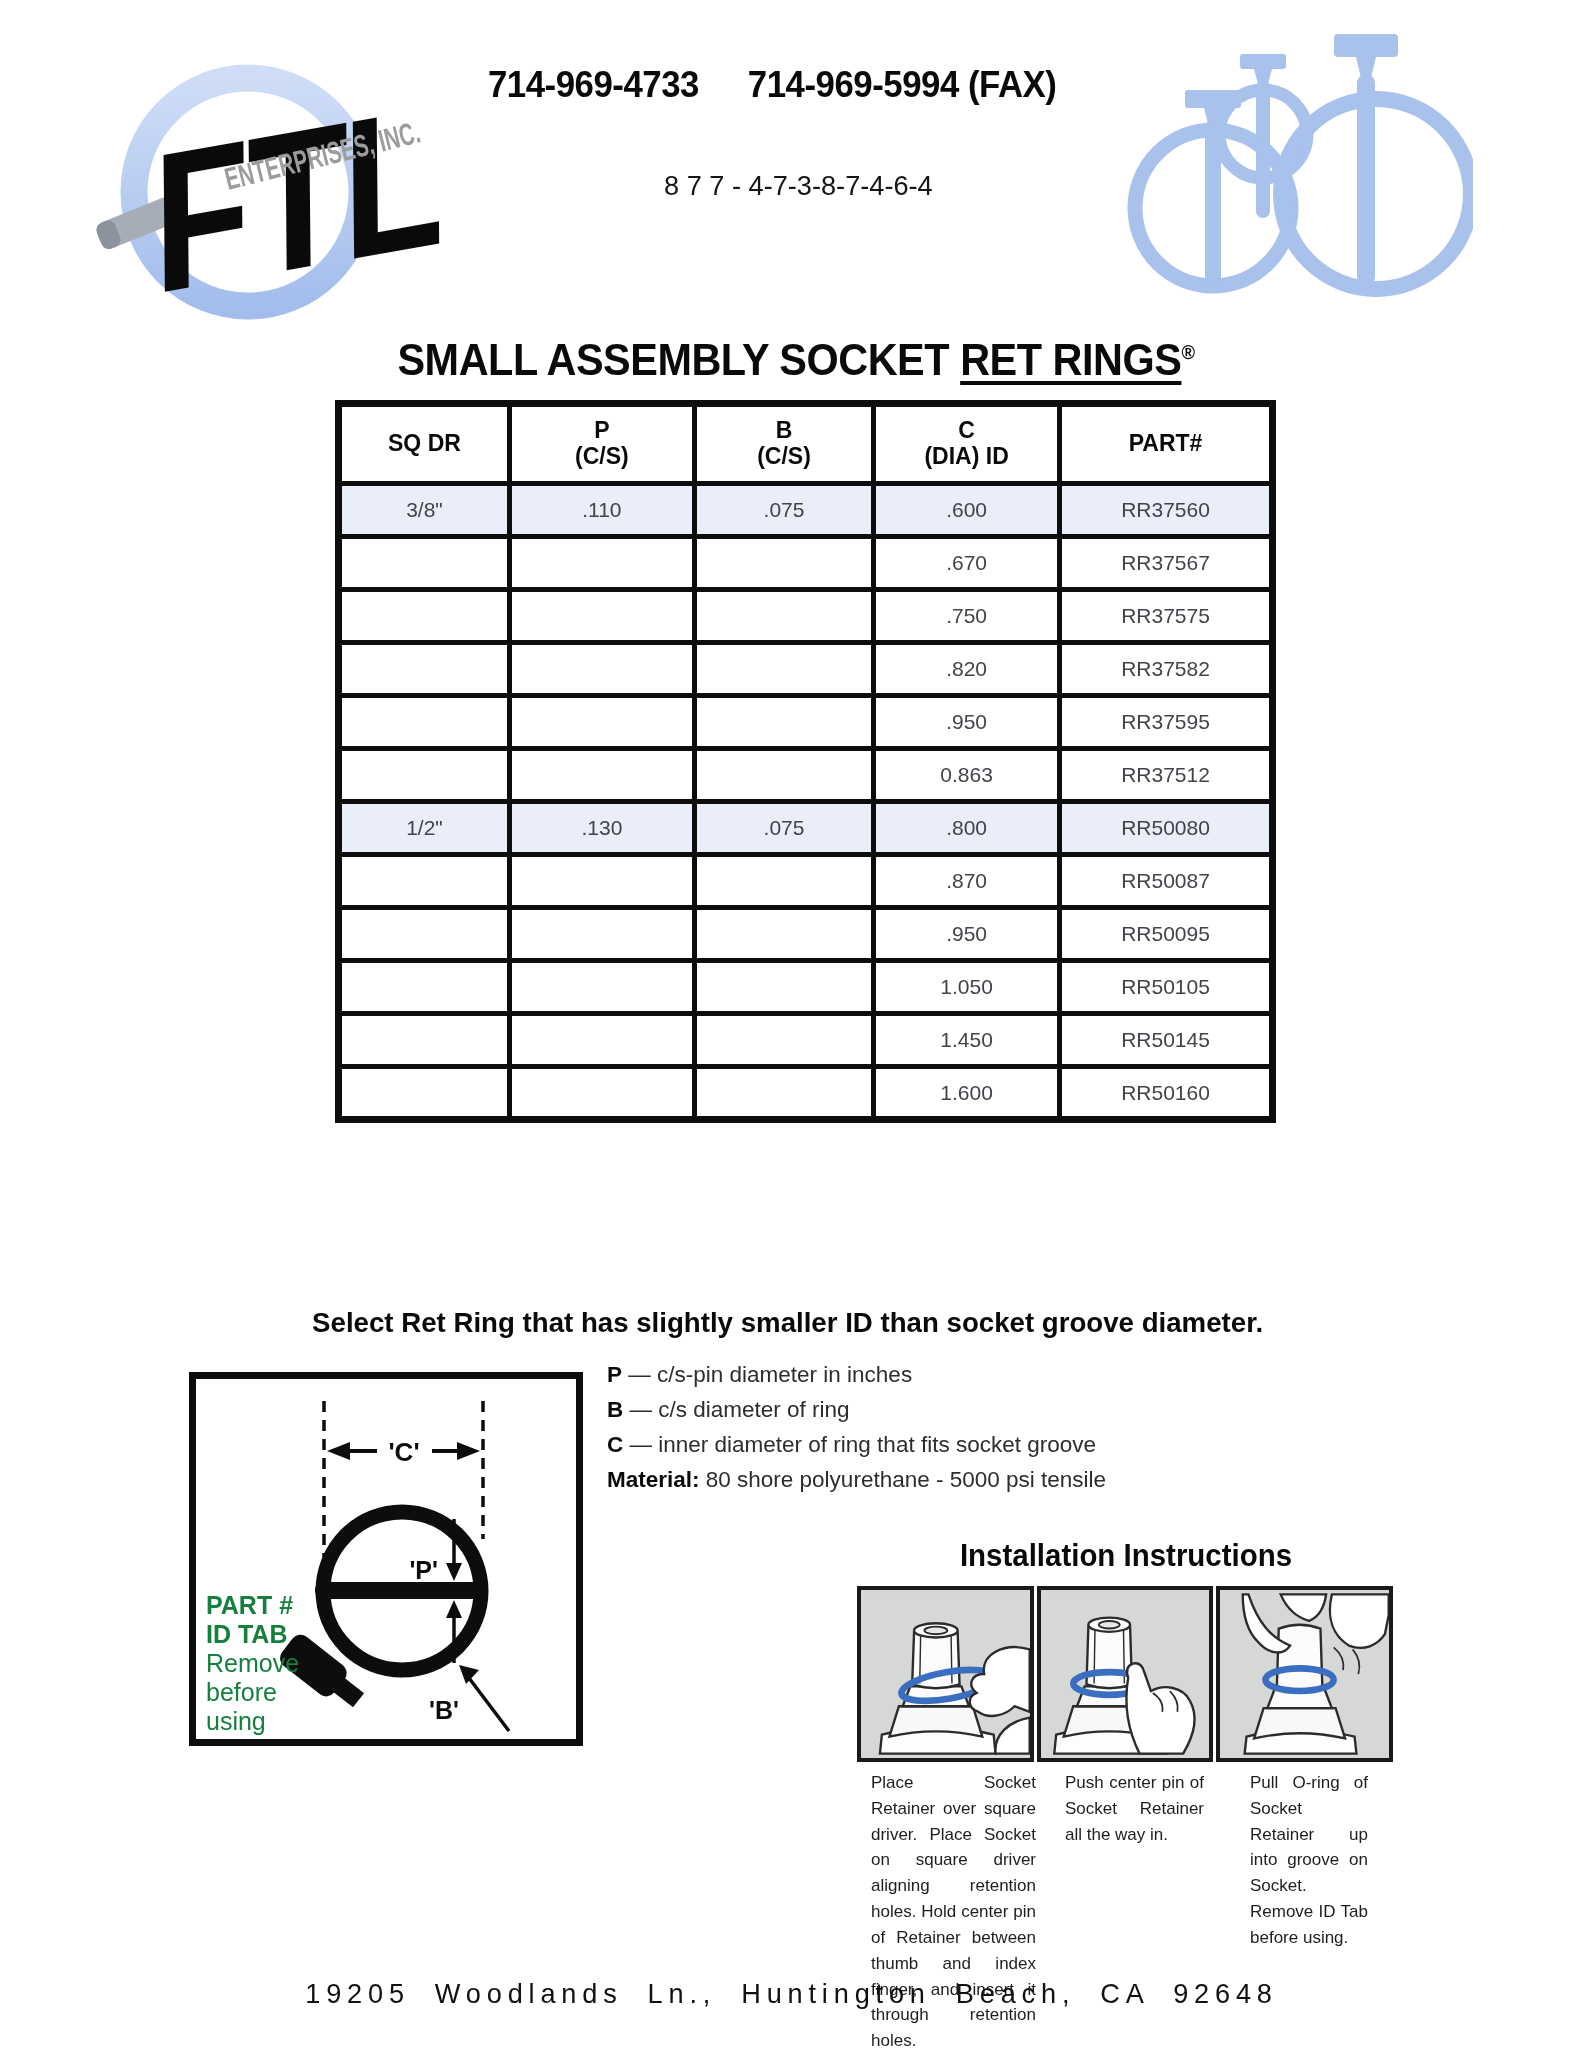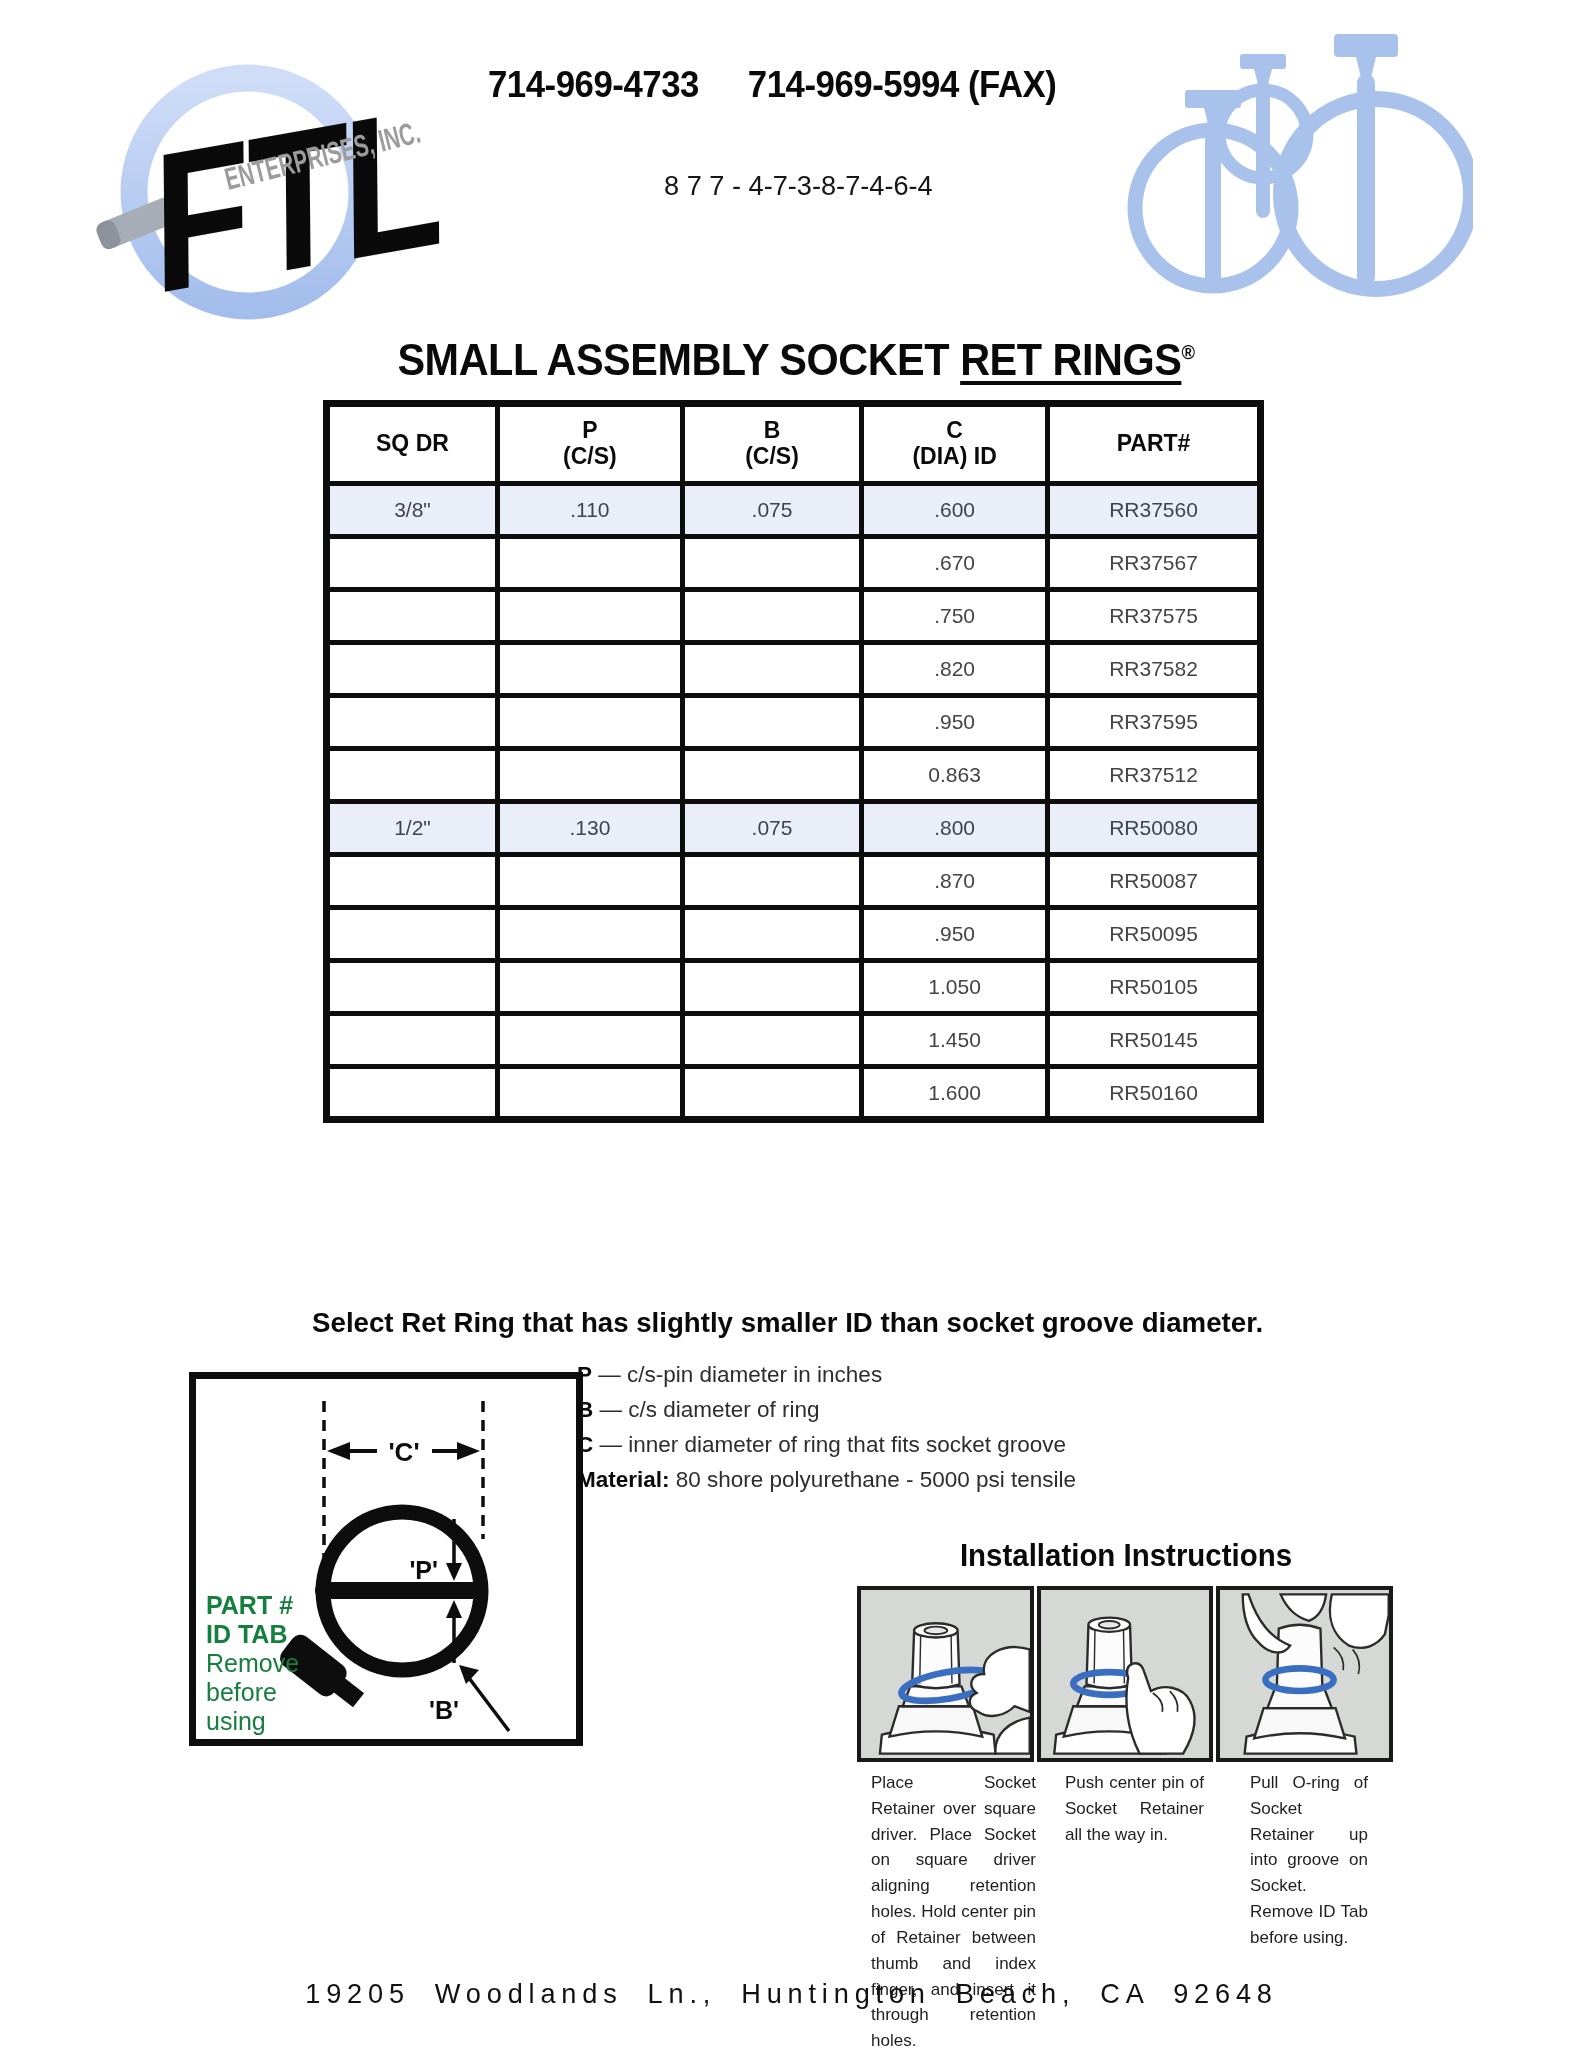--- a/index.html
+++ b/index.html
@@ -21,38 +21,38 @@
   .phone-line .gap{display:inline-block;width:52px;}
   .tollfree{position:absolute;left:664px;top:170px;font-size:28px;color:#161616;transform:scaleX(0.97);transform-origin:left top;white-space:nowrap;}
   .rings-svg{position:absolute;left:1088px;top:26px;width:385px;height:290px;}
 
   
   .title{position:absolute;left:306px;top:334px;width:980px;text-align:center;font-size:45px;font-weight:bold;color:#0a0a0a;transform:scaleX(0.92);transform-origin:center top;white-space:nowrap;letter-spacing:-0.5px;}
   .title .u{text-decoration:underline;text-underline-offset:6px;text-decoration-thickness:4px;margin-left:12px;}
   .title .reg{font-size:20px;vertical-align:super;}
 
   
-  table.parts{position:absolute;left:323px;top:400px;width:941px;border-collapse:collapse;border:7px solid var(--ink);table-layout:fixed;}
+  table.parts{position:absolute;left:335px;top:400px;width:941px;border-collapse:collapse;border:7px solid var(--ink);table-layout:fixed;}
   table.parts th,table.parts td{border:5px solid var(--ink);text-align:center;vertical-align:middle;background:#fff;}
   table.parts th{height:80px;font-size:23px;font-weight:bold;color:#0a0a0a;line-height:1.12;}
   table.parts td{height:53px;font-size:21px;color:var(--cell_text);}
   table.parts tr.hl td{background:var(--highlight_row);}
   col.c1{width:18.3%;} col.c2{width:19.8%;} col.c3{width:19.2%;} col.c4{width:19.9%;} col.c5{width:22.8%;}
 
   
   .note{position:absolute;left:298px;top:1306px;width:940px;text-align:center;font-size:28.5px;font-weight:bold;color:#0a0a0a;transform:scaleX(0.97);transform-origin:center top;white-space:nowrap;}
 
   
   .diagram-box{position:absolute;left:189px;top:1372px;width:394px;height:374px;border:7px solid var(--ink);background:#fff;}
   .diagram-box svg{position:absolute;left:0;top:0;}
   .idtab-text{position:absolute;left:10px;top:212px;font-size:25px;line-height:1.16;color:#15803d;}
   .idtab-text .b{font-weight:bold;}
 
   
-  .legend{position:absolute;left:577px;top:1362px;font-size:22.5px;color:#2d2d2d;}
+  .legend{position:absolute;left:607px;top:1362px;font-size:22.5px;color:#2d2d2d;}
   .legend .legend-line{margin-bottom:9px;}
   .legend .term{font-weight:bold;color:#0a0a0a;}
 
   
   .install-title{position:absolute;left:860px;top:1538px;width:532px;text-align:center;font-size:31px;font-weight:bold;color:#0a0a0a;transform:scaleX(0.95);transform-origin:center top;white-space:nowrap;}
   .panels{position:absolute;left:857px;top:1586px;width:536px;height:176px;display:flex;gap:3px;border:0;}
   .panel{flex:1;border:4px solid #1a1a1a;background:var(--panel_bg);overflow:hidden;}
   .panel svg{display:block;width:100%;height:100%;}
 
   .captions{position:absolute;left:858px;top:1770px;width:536px;display:grid;grid-template-columns:186px 178px 172px;}

